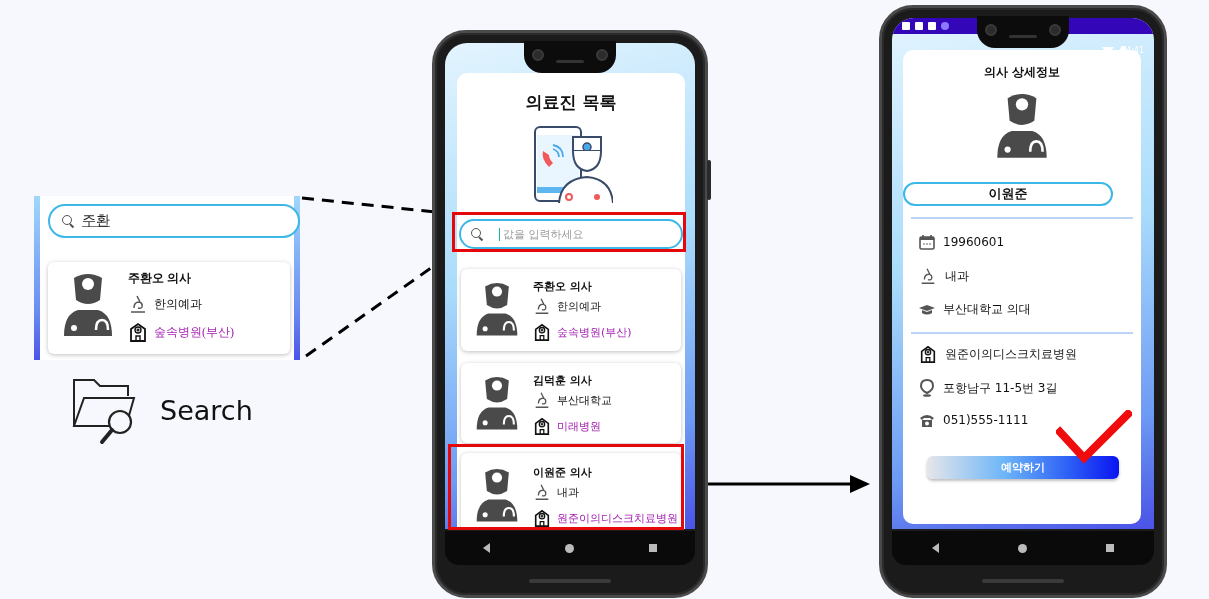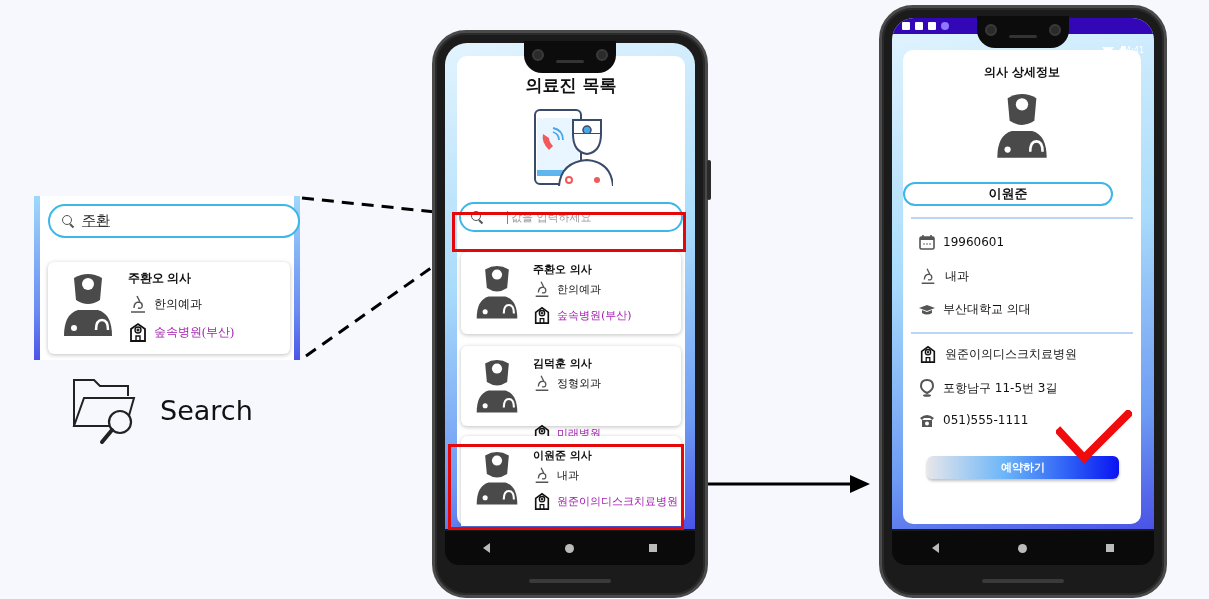--- a/index.html
+++ b/index.html
@@ -46,21 +46,21 @@
   .nav-back { width: 0; height: 0; border-top: 5px solid transparent; border-bottom: 5px solid transparent; border-right: 7px solid #bbb; }
   .nav-home { width: 9px; height: 9px; border-radius: 50%; background: #bbb; }
   .nav-recent { width: 8px; height: 8px; background: #bbb; }
   .home-pill { position: absolute; bottom: 12px; left: 50%; transform: translateX(-50%); width: 82px; height: 4px; border-radius: 2px; background: #3a3a3a; }
 
   .panel { position: absolute; background: #fff; border-radius: 10px; }
 
   
   .title { position: absolute; left: 0; right: 0; text-align: center; font-weight: bold; }
   .search-box { position: absolute; border: 2px solid #3db7e8; border-radius: 16px; background: #fff; display: flex; align-items: center; padding-left: 10px; }
-  .search-box input { border: none; outline: none; font-size: 11px; color: #999; margin-left: 24px; background: transparent; width: 170px; font-family: "DejaVu Sans", sans-serif; border-left: 1.5px solid #19b39a; padding-left: 3px; }
+  .search-box input { border: none; outline: none; font-size: 11px; color: #999; margin-left: 16px; background: transparent; width: 170px; font-family: "DejaVu Sans", sans-serif; border-left: 1.5px solid #19b39a; padding-left: 3px; }
   .search-box input::placeholder { color: #9a9a9a; }
   .red-box { position: absolute; border: 3px solid #e5080b; }
 
   .card { position: absolute; background: #fff; border-radius: 6px; box-shadow: 0 1px 4px rgba(0,0,0,0.25); }
   .card .avatar { position: absolute; left: 14px; top: 12px; }
   .card .name { position: absolute; left: 72px; top: 10px; font-size: 11px; font-weight: bold; color: #111; white-space: nowrap; }
   .card .row { position: absolute; left: 72px; display: flex; align-items: center; font-size: 11px; white-space: nowrap; }
   .card .row .lbl { margin-left: 6px; }
   .hosp-lbl { color: #a21caf; }
 
@@ -123,21 +123,21 @@
     <path d="M4 52 L14 24 H64 L56 52 Z" stroke="#222" stroke-width="2" fill="none"></path>
     <circle cx="50" cy="48" r="11" stroke="#222" stroke-width="2.2" fill="#f7f8fe"></circle>
     <path d="M42 56 L32 68" stroke="#222" stroke-width="4" stroke-linecap="round"></path>
   </svg>
   <span class="txt">Search</span>
 </div>
 
 <div class="phone" style="left:432px;top:30px;width:276px;height:568px;">
   <div class="screen" style="bottom:66px;">
 
-    <div class="panel" style="left:12px;top:13px;width:228px;height:470px;">
+    <div class="panel" style="left:12px;top:30px;width:228px;height:470px;">
       <div class="title" style="top:18px;font-size:17px;">의료진 목록</div>
 
       <svg style="position:absolute;left:72px;top:50px" width="84" height="82" viewBox="0 0 84 82">
         <rect x="6" y="4" width="46" height="74" rx="5" fill="#fff" stroke="#3a4a6a" stroke-width="2"></rect>
         <rect x="8" y="12" width="42" height="56" fill="#eaf6ff"></rect>
         <rect x="8" y="64" width="42" height="6" fill="#5fb6ee"></rect>
         <path d="M14 28 Q12 36 20 44 L24 40 Q20 36 20 32 Z" fill="#f05a5a"></path>
         <path d="M24 26 Q30 28 30 34 M24 22 Q34 24 34 34" stroke="#4aa8ea" stroke-width="1.8" fill="none"></path>
         <rect x="44" y="14" width="28" height="14" fill="#fff" stroke="#3a4a6a" stroke-width="2"></rect>
         <circle cx="58" cy="24" r="4" fill="#4aa8ea" stroke="#3a4a6a" stroke-width="1.5"></circle>
@@ -183,23 +183,23 @@
             <circle cx="26" cy="12" r="6" fill="#fff"></circle>
           <path d="M2 64 Q2 42 16 38 L36 38 Q50 42 50 64 Z" fill="#4a4a4a"></path>
             <circle cx="12" cy="56" r="3" fill="#fff"></circle>
           <path d="M34 58 Q34 48 40 48 Q46 48 46 58" stroke="#fff" stroke-width="2.5" fill="none"></path>
         </svg>
         <div class="name">김덕훈  의사</div>
         <div class="row" style="top:28px;">
           <svg width="18" height="18" viewBox="0 0 20 20">
               <path d="M9 2 L12 8 M6 14 Q6 8 11 8 Q15 9 14 13 Q13 15 10 14 M3 18 H17" stroke="#555" stroke-width="1.5" fill="none"></path>
             </svg>
-          <span class="lbl">정형외과</span>
-        </div>
-        <div class="row" style="top:54px;margin-top:24px;">
+          <span class="lbl">부산대학교</span>
+        </div>
+        <div class="row" style="top:54px;">
           <svg width="18" height="18" viewBox="0 0 20 20">
               <path d="M3 19 V7 L10 2 L17 7 V19 Z" stroke="#111" stroke-width="1.8" fill="none"></path>
               <circle cx="10" cy="8" r="3" stroke="#111" stroke-width="1.4" fill="none"></circle>
               <path d="M10 6.5 V9.5 M8.5 8 H11.5 M8 19 V14 H12 V19" stroke="#111" stroke-width="1.4" fill="none"></path>
             </svg>
           <span class="lbl hosp-lbl">미래병원</span>
         </div>
       </div>
 
       <div class="card" style="left:4px;top:380px;width:220px;height:90px;border-radius:6px 6px 0 0;">

